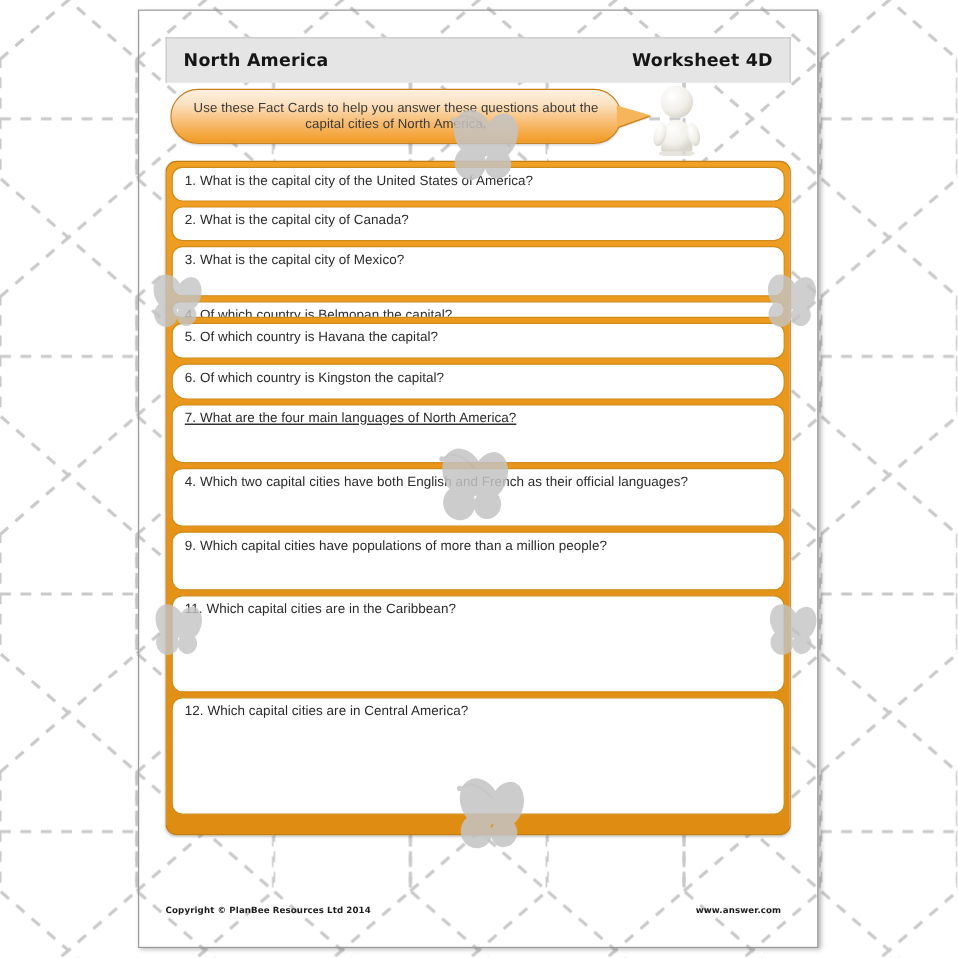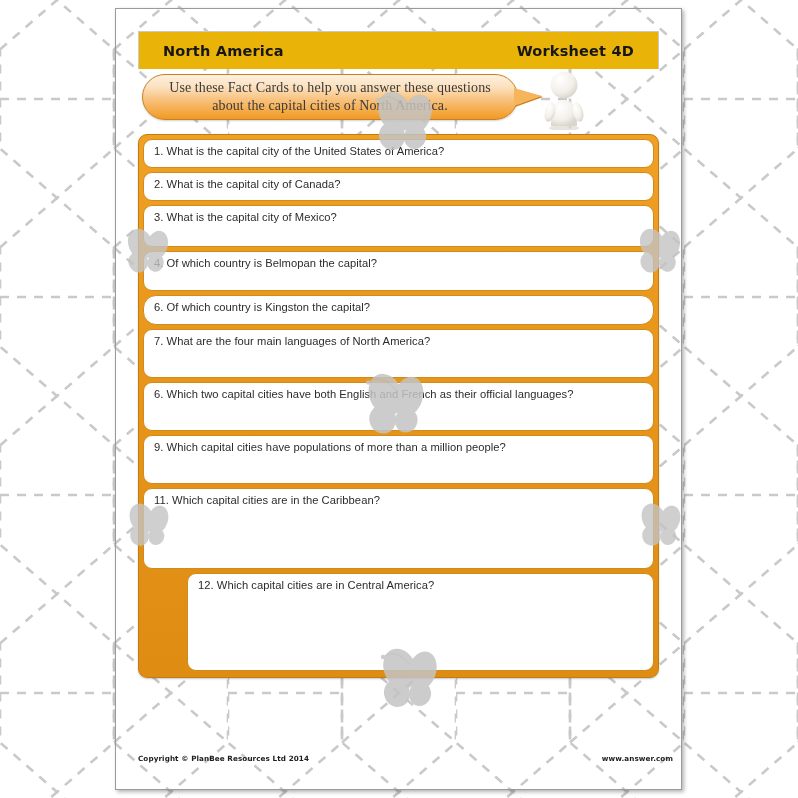--- a/index.html
+++ b/index.html
@@ -39,25 +39,25 @@
     left: 0; top: 0; right: 0; bottom: 0;
     padding: 22px 22px 0 22px;
   }
 
   
   .title-bar {
     position: relative;
     height: 38px;
     border: 1px solid #c9c9c9;
     border-bottom: none;
-    background: #eab308;
+    background: #e5e5e5;
     display: flex;
     align-items: center;
     justify-content: space-between;
-    padding: 0 24px;
+    padding: 0 14px;
   }
   .title-text {
     font-family: "DejaVu Sans", sans-serif;
     font-weight: bold;
     font-size: 14.5px;
     color: #161616;
     letter-spacing: 0.2px;
     white-space: nowrap;
   }
 
@@ -105,22 +105,22 @@
     background: linear-gradient(to bottom,
         #fdf0df 0%, #fbe2c2 26%, #f8c079 58%, #f4a63f 86%, #f09a24 100%);
     box-shadow: 0 1px 2px rgba(0,0,0,0.18);
     display: flex;
     align-items: center;
     justify-content: center;
     text-align: center;
     padding: 0 14px;
   }
   .bubble-text {
-    font-family: Liberation Serif, serif;
-    font-size: 14px;
+    font-family: Liberation Sans, sans-serif;
+    font-size: 11px;
     color: #3a3a3a;
     line-height: 1.28;
     letter-spacing: 0.1px;
   }
   .bubble-tail {
     position: absolute;
     left: 376px; top: 14px;
     width: 0; height: 0;
     border-top: 8px solid transparent;
     border-bottom: 10px solid transparent;
@@ -135,21 +135,21 @@
   }
 
   
   .qframe {
     position: relative;
     margin-top: 6px;
     width: 100%;
     border: 1.6px solid #c07d14;
     border-radius: 9px;
     background: linear-gradient(to bottom, #f0a023 0%, #e79419 50%, #df8c13 100%);
-    padding: 4px 4px 6px 4px;
+    padding: 4px 4px 16px 4px;
     box-shadow: 0 1px 2px rgba(0,0,0,0.22);
   }
   .qbox {
     position: relative;
     background: #ffffff;
     border: 1.4px solid #cf8c1c;
     border-radius: 9px;
     margin-bottom: 4px;
     padding: 5px 10px 4px 10px;
     overflow: hidden;
@@ -161,21 +161,21 @@
     color: #2b2b2b;
     line-height: 1.2;
     letter-spacing: 0.05px;
     white-space: nowrap;
   }
   .qtext sup { font-size: 7.5px; vertical-align: super; }
 
   
   .footer {
     position: absolute;
-    left: 22px; right: 8px;
+    left: 22px; right: 30px;
     bottom: 26px;
     display: flex;
     align-items: center;
     justify-content: space-between;
     font-family: "DejaVu Sans", sans-serif;
     font-weight: bold;
     font-size: 7.2px;
     color: #1d1d1d;
     letter-spacing: 0.1px;
   }
@@ -299,39 +299,42 @@
       <div class="qframe" id="qframe">
           <div class="qbox" style="height: 29px;">
             <div class="qtext">1. What is the capital city of the United States of America?</div>
           </div>
           <div class="qbox" style="height: 29px;">
             <div class="qtext">2. What is the capital city of Canada?</div>
           </div>
           <div class="qbox" style="height: 42px;">
             <div class="qtext">3. What is the capital city of Mexico?</div>
           </div>
-          <div class="qbox" style="height: 40px;">
+          <div class="qbox" style="height: 14px;">
             <div class="qtext">4. Of which country is Belmopan the capital?</div>
+          </div>
+          <div class="qbox" style="height: 30px;">
+            <div class="qtext">5. Of which country is Havana the capital?</div>
           </div>
           <div class="qbox" style="height: 30px; border-radius: 13px;">
             <div class="qtext">6. Of which country is Kingston the capital?</div>
           </div>
+          <div class="qbox" style="height: 49px; text-decoration: underline;">
+            <div class="qtext">7. What are the four main languages of North America?</div>
+          </div>
           <div class="qbox" style="height: 49px;">
-            <div class="qtext">7. What are the four main languages of North America?</div>
-          </div>
-          <div class="qbox" style="height: 49px;">
-            <div class="qtext">6. Which two capital cities have both English and French as their official languages?</div>
+            <div class="qtext">4. Which two capital cities have both English and French as their official languages?</div>
           </div>
           <div class="qbox" style="height: 49px;">
             <div class="qtext">9. Which capital cities have populations of more than a million people?</div>
           </div>
           <div class="qbox" style="height: 81px;">
             <div class="qtext">11. Which capital cities are in the Caribbean?</div>
           </div>
-          <div class="qbox" style="height: 98px; margin-left: 44px;">
+          <div class="qbox" style="height: 98px;">
             <div class="qtext">12. Which capital cities are in Central America?</div>
           </div>
         </div>
 
       <div class="footer">
         <span>Copyright © PlanBee Resources Ltd 2014</span>
         <span>www.answer.com</span>
       </div>
 
     </div>

